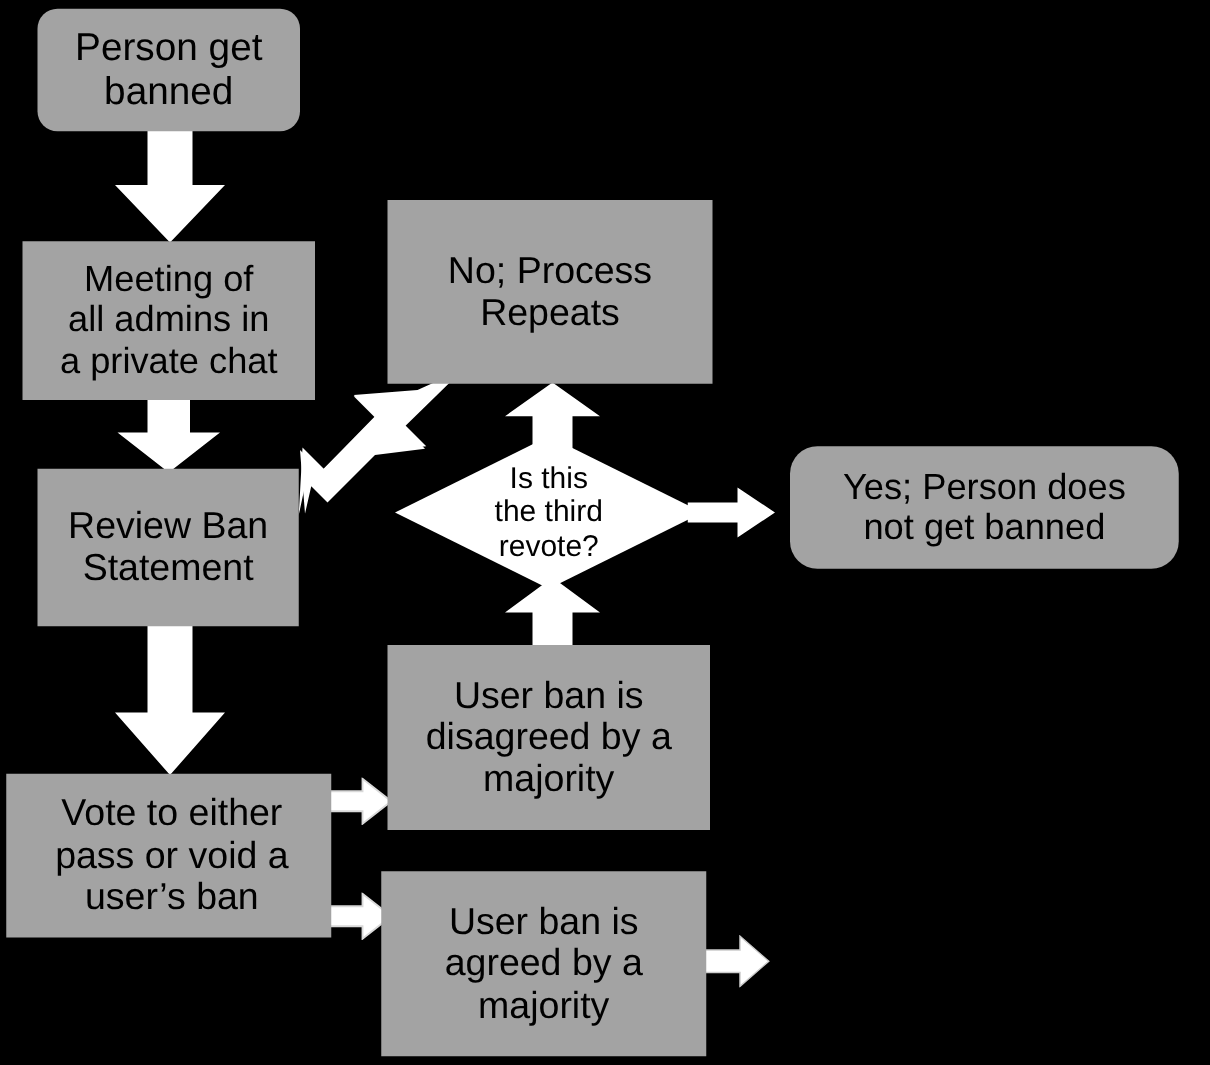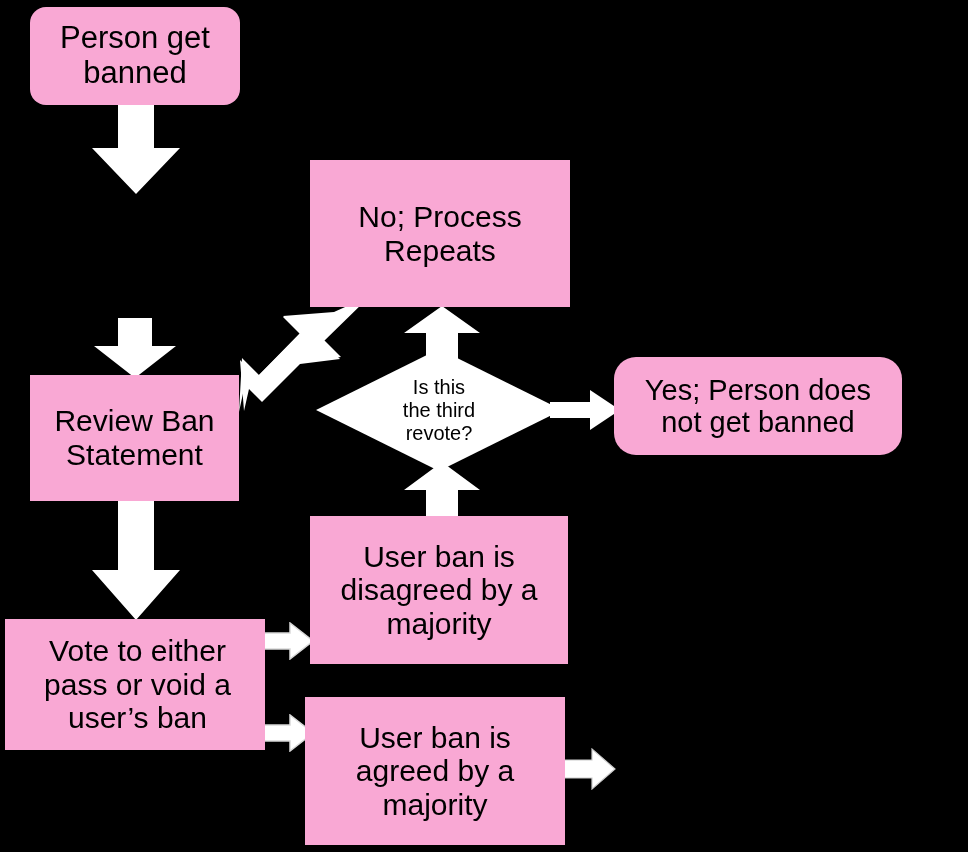--- a/index.html
+++ b/index.html
@@ -10,21 +10,21 @@
   #canvas {
     position: relative;
     width: 968px;
     height: 852px;
     background: #000000;
     overflow: hidden;
     font-family: "Liberation Sans", sans-serif;
   }
   .node {
     position: absolute;
-    background: #f9a8d4;
+    background: #a3a3a3;
     color: #000000;
     display: flex;
     align-items: center;
     justify-content: center;
     text-align: center;
     line-height: 1.12;
     box-sizing: border-box;
     padding: 2px 6px;
     white-space: pre-line;
     font-weight: 400;
@@ -118,41 +118,44 @@
 
   <div class="arrow" style="left:564px; top:748px; width:52px; height:42px;">
     <svg width="52" height="42" viewBox="0 0 52 42">
       <polygon points="0,12 28,12 28,1 51,21 28,41 28,30 0,30" fill="#ffffff" stroke="#cccccc" stroke-width="1.2"></polygon>
     </svg>
   </div>
 
   <div class="node rounded" style="left:30px; top:7px; width:210px; height:98px; font-size:31px;">Person get
 banned</div>
 
+  <div class="node rect" style="left:18px; top:193px; width:234px; height:127px; font-size:29px;">Meeting of
+all admins in
+a private chat</div>
 
   <div class="node rect" style="left:30px; top:375px; width:209px; height:126px; font-size:30px;">Review Ban
 Statement</div>
 
   <div class="node rect" style="left:5px; top:619px; width:260px; height:131px; font-size:30px;padding-left:11px;">Vote to either
 pass or void a
 user’s ban</div>
 
   <div class="node rect" style="left:310px; top:160px; width:260px; height:147px; font-size:30px;">No; Process
 Repeats</div>
 
   <div class="diamond-wrap" style="left:316px; top:349px; width:246px; height:122px;">
     <svg width="246" height="122" viewBox="0 0 246 122">
       <polygon points="123,0 246,61 123,122 0,61" fill="#ffffff"></polygon>
     </svg>
-    <div class="diamond-label" style="font-size:20px;">Is this
+    <div class="diamond-label" style="font-size:24px;">Is this
 the third
 revote?</div>
   </div>
 
-  <div class="node rounded-lg" style="left:614px; top:357px; width:288px; height:98px; font-size:29px;">Yes; Person does
+  <div class="node rounded-lg" style="left:632px; top:357px; width:311px; height:98px; font-size:29px;">Yes; Person does
 not get banned</div>
 
   <div class="node rect" style="left:310px; top:516px; width:258px; height:148px; font-size:30px;">User ban is
 disagreed by a
 majority</div>
 
   <div class="node rect" style="left:305px; top:697px; width:260px; height:148px; font-size:30px;">User ban is
 agreed by a
 majority</div>
 

